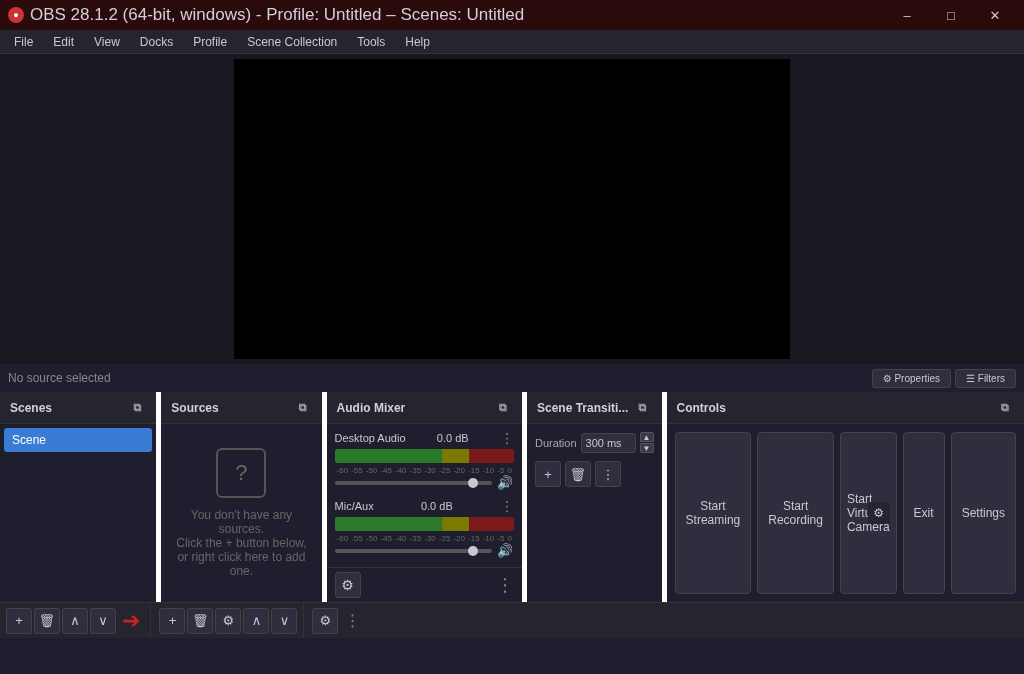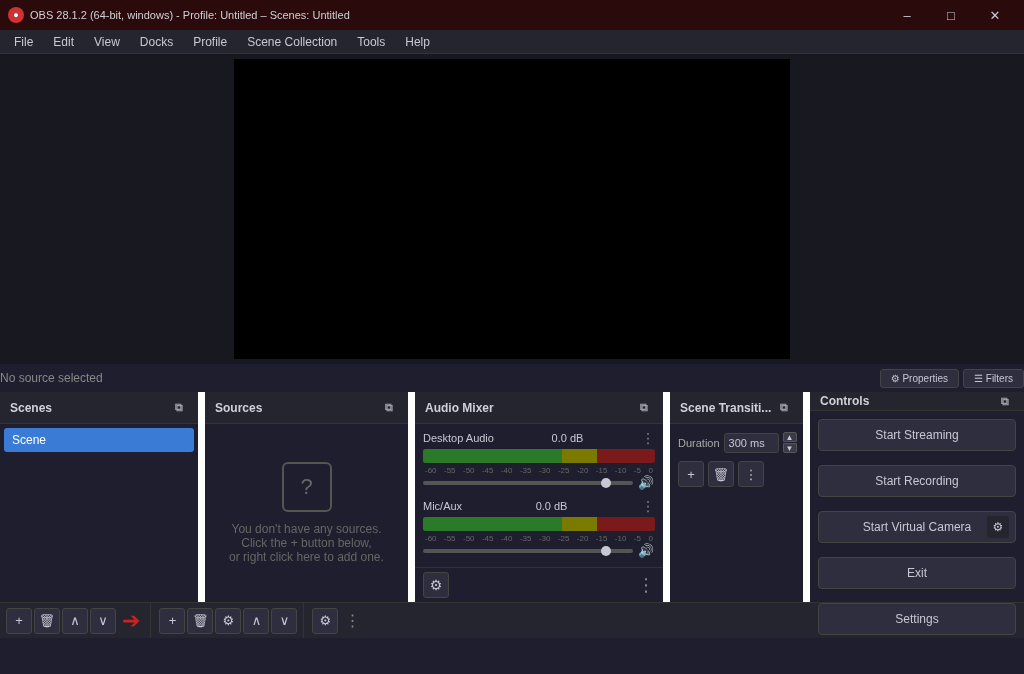--- a/index.html
+++ b/index.html
@@ -31,21 +31,21 @@
     #titlebar-icon {
       width: 16px;
       height: 16px;
       background: #cc3333;
       border-radius: 50%;
       display: flex; align-items: center; justify-content: center;
       font-size: 10px;
       color: white;
     }
     #titlebar-title {
-      font-size: 11px;
+      font-size: 17px;
       color: #d0d0d8;
     }
     #titlebar-controls {
       display: flex;
       gap: 2px;
     }
     .titlebar-btn {
       width: 42px;
       height: 30px;
       display: flex;
@@ -85,21 +85,21 @@
     #preview-canvas {
       width: 556px;
       height: 300px;
       background: #000;
     }
     #no-source-bar {
       height: 28px;
       background: #1e1e2e;
       display: flex;
       align-items: center;
-      padding: 0 0;
+      padding: 0 8px;
       font-size: 12px;
       color: #888;
       gap: 12px;
     }
     .no-source-buttons {
       display: flex;
       gap: 4px;
       margin-left: auto;
     }
     .properties-btn, .filters-btn {
@@ -118,21 +118,21 @@
     
     #panels {
       display: flex;
       flex: 1;
       height: 210px;
     }
 
     .panel {
       display: flex;
       flex-direction: column;
-      border-right: 7px solid #ffffff;
+      border-right: 5px solid #ffffff;
       min-height: 0;
     }
 
     .panel-header {
       height: 32px;
       background: #252530;
       display: flex;
       align-items: center;
       justify-content: space-between;
       padding: 0 10px;
@@ -353,22 +353,22 @@
     #controls-panel {
       flex: 1;
       display: flex;
       flex-direction: column;
       border-right: none;
     }
     #controls-panel .panel-content {
       flex: 1;
       padding: 8px;
       display: flex;
-      flex-direction: column;
-      gap: 14px;
+      flex-direction: row;
+      gap: 6px;
     }
 
     .ctrl-btn {
       padding: 8px 10px;
       background: #2e2e3e;
       border: 1px solid #444;
       border-radius: 4px;
       color: #c8c8d4;
       cursor: pointer;
       font-size: 12px;

